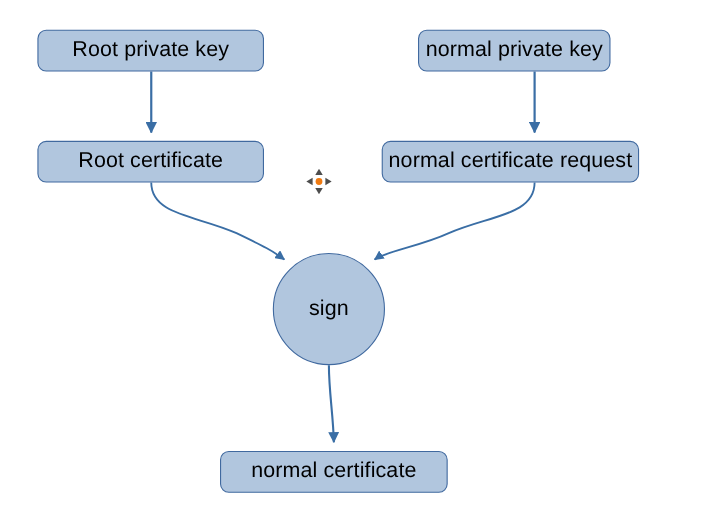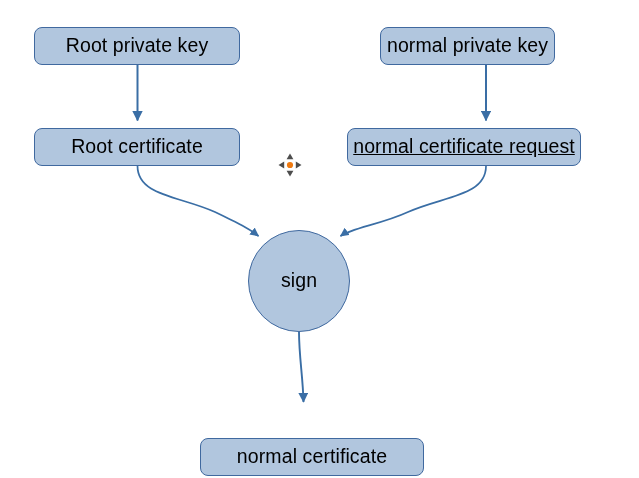--- a/index.html
+++ b/index.html
@@ -49,27 +49,27 @@
   #node-root-private-key {
     left: 34px; top: 27px; width: 206px; height: 38px;
   }
   #node-normal-private-key {
     left: 380px; top: 27px; width: 175px; height: 38px;
   }
   #node-root-certificate {
     left: 34px; top: 128px; width: 206px; height: 38px; align-items: center;
   }
   #node-normal-certificate-request {
-    left: 347px; top: 128px; width: 234px; height: 38px; text-decoration: underline;
+    left: 347px; top: 128px; width: 234px; height: 38px;
   }
   #node-sign {
     left: 248px; top: 230px; width: 102px; height: 102px;
   }
   #node-normal-certificate {
-    left: 200px; top: 410px; width: 224px; height: 38px; margin-top: 28px;
+    left: 200px; top: 410px; width: 207px; height: 38px;
   }
   #move-cursor-icon {
     position: absolute;
     left: 278px;
     top: 153px;
     width: 24px;
     height: 24px;
   }
 </style>
 </head>

